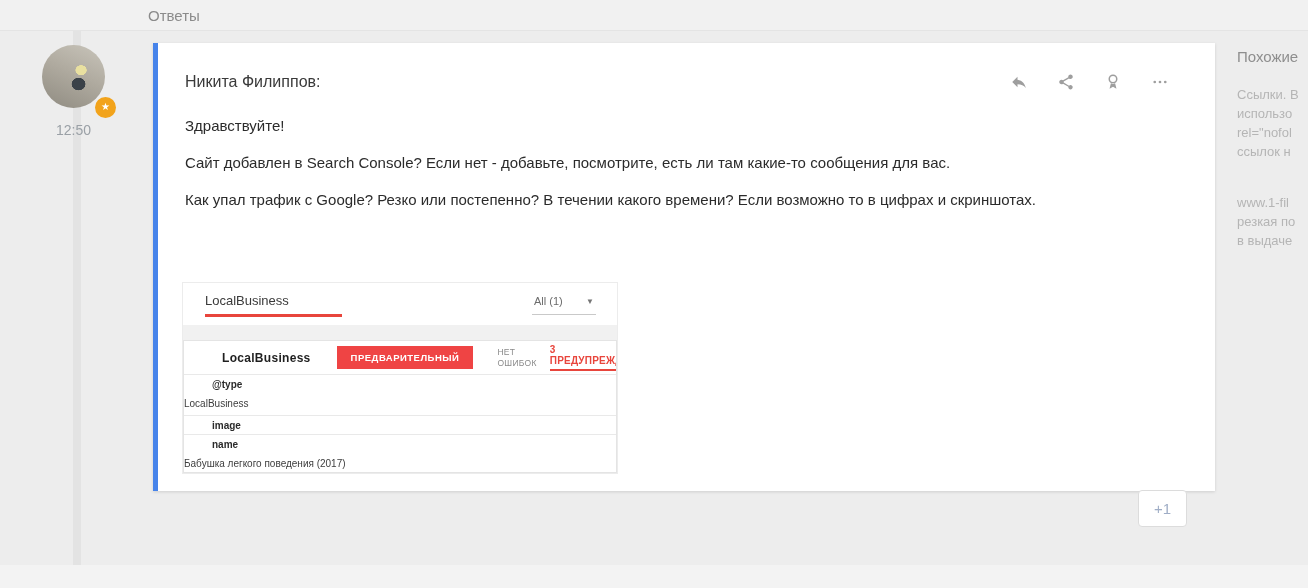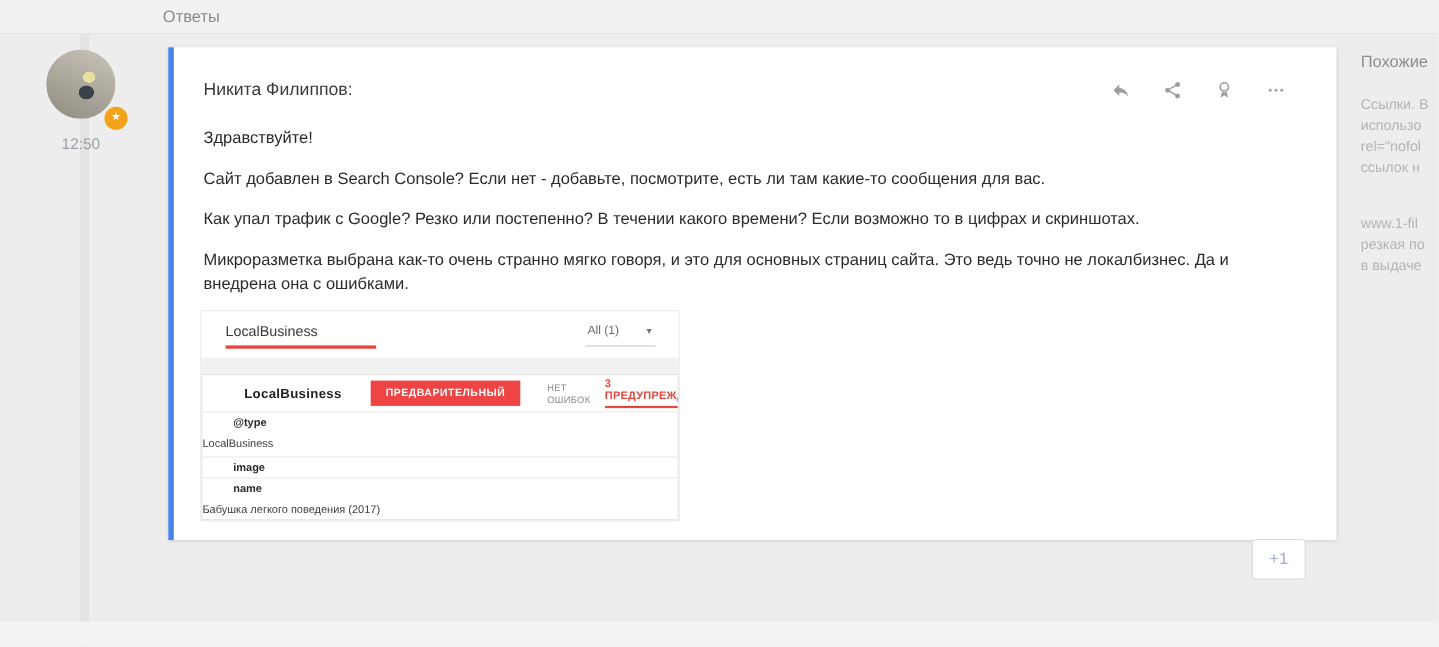--- a/index.html
+++ b/index.html
@@ -115,21 +115,20 @@
           <circle cx="12" cy="12" r="1.8"></circle>
           <circle cx="19" cy="12" r="1.8"></circle>
         </svg>
     </span>
   </div>
 
   <div class="post-body">
     <p>Здравствуйте!</p>
     <p>Сайт добавлен в Search Console? Если нет - добавьте, посмотрите, есть ли там какие-то сообщения для вас.</p>
     <p>Как упал трафик с Google? Резко или постепенно? В течении какого времени? Если возможно то в цифрах и скриншотах.</p>
-    <p>Микроразметка выбрана как-то очень странно мягко говоря, и это для основных страниц сайта. Это ведь точно не локалбизнес. Да и внедрена она с ошибками.</p>
   </div>
 
   <div class="shot">
     <div class="shot-toolbar">
       <div class="shot-tab">LocalBusiness</div>
       <div class="shot-filter">
         <span>All (1)</span>
         <span class="caret">▼</span>
       </div>
     </div>

